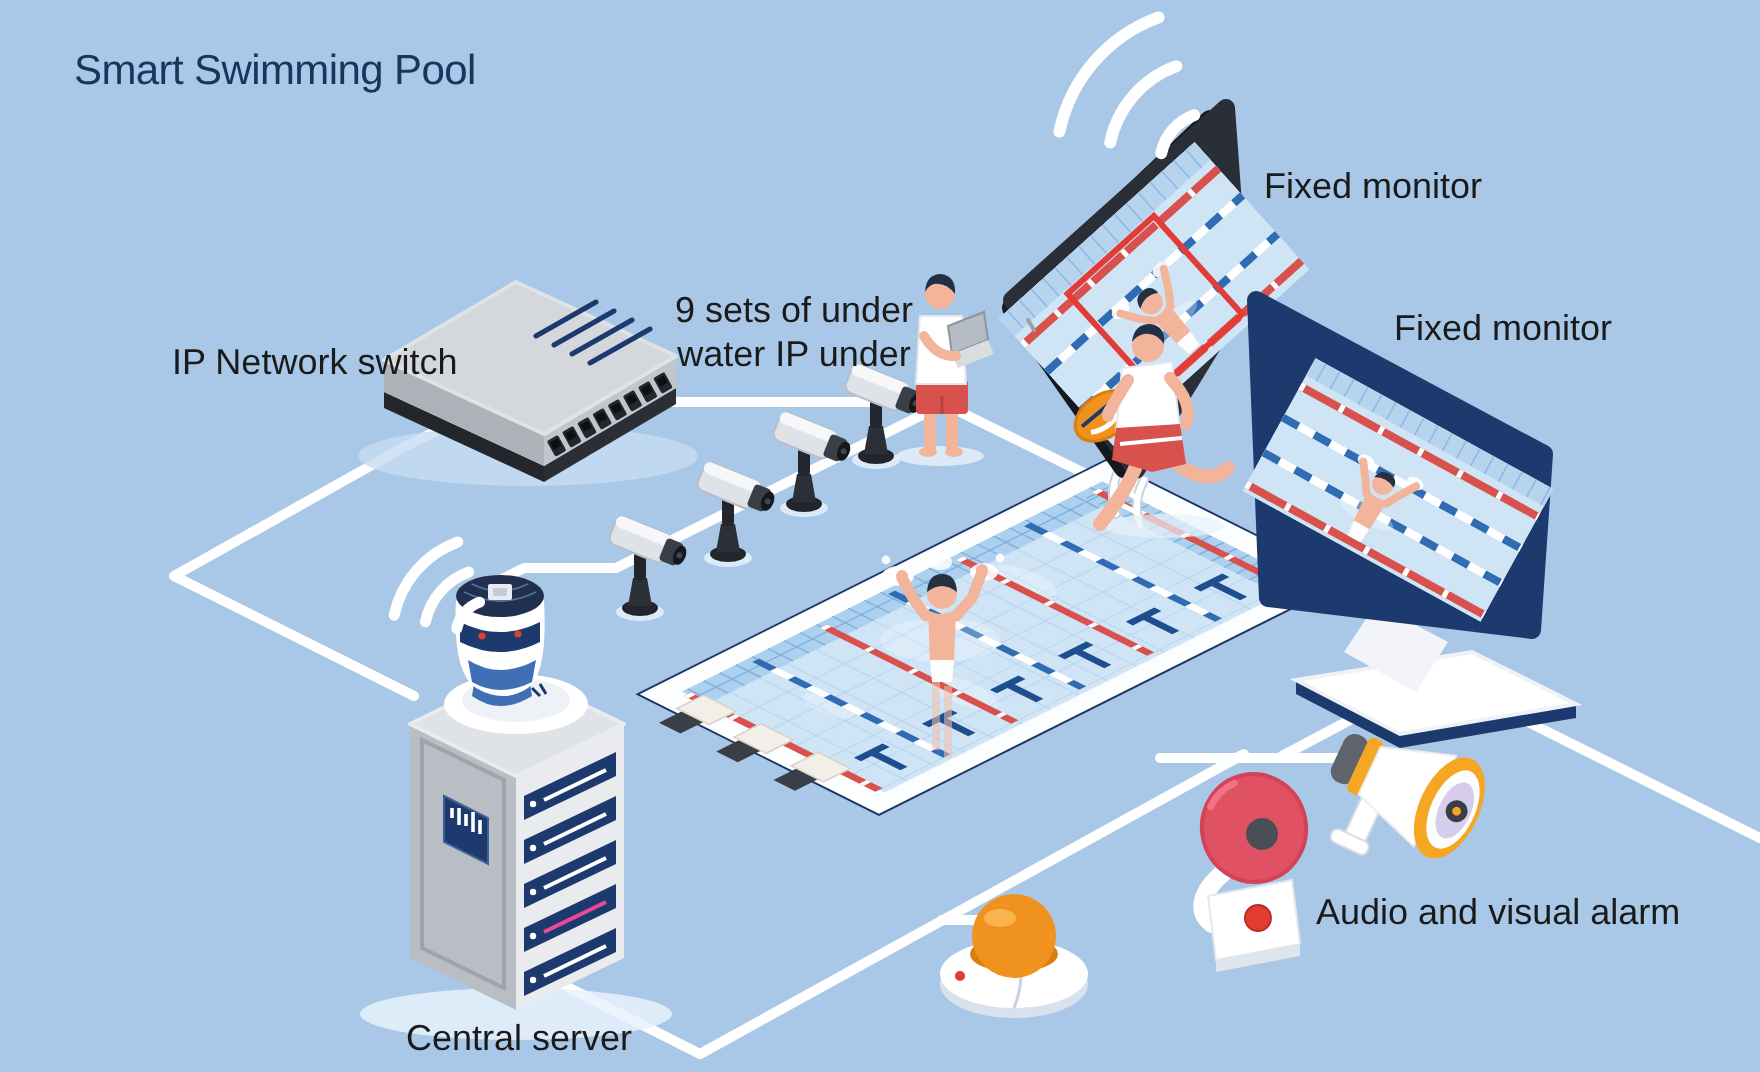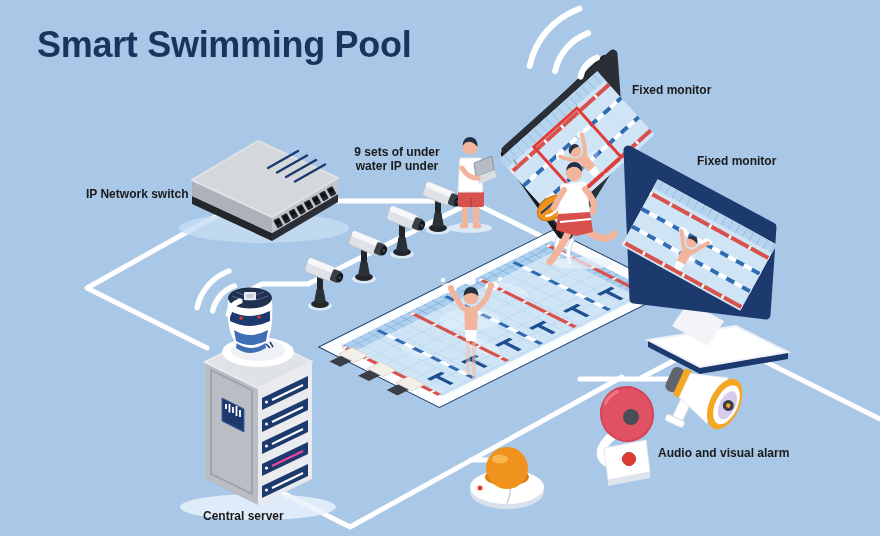--- a/index.html
+++ b/index.html
@@ -4,29 +4,29 @@
 <style>
   html,body{margin:0;padding:0;}
   body{font-family:"Liberation Sans", sans-serif;}
   .stage{
     position:relative;width:880px;height:536px;overflow:hidden;
     background:var(--background,#a9c7e6);
   }
   .stage svg.scene{position:absolute;left:0;top:0;}
   .page-title{
     position:absolute;left:37px;top:24px;
-    font-size:36px;font-weight:700;letter-spacing:-0.3px;
+    font-size:21px;font-weight:400;letter-spacing:-0.3px;
     color:var(--title-color,#17365d);
   }
   .lbl{
-    position:absolute;font-size:12px;font-weight:700;line-height:1.2;
+    position:absolute;font-size:18px;font-weight:400;line-height:1.2;
     color:var(--label-color,#1a1a1a);white-space:nowrap;
   }
   .lbl.multiline{white-space:normal;text-align:center;}
-  #lbl-switch{left:86px;top:171px;margin-top:16px;}
+  #lbl-switch{left:86px;top:171px;}
   #lbl-cameras{left:336px;top:145px;width:122px;}
   #lbl-fixed-tablet{left:632px;top:83px;}
   #lbl-fixed-desktop{left:697px;top:154px;}
   #lbl-server{left:203px;top:509px;width:112px;text-align:left;}
   #lbl-audio{left:658px;top:446px;}
 </style>
 </head>
 <body style="--background: #a9c7e6; --title-color: #17365d; --label-color: #1a1a1a; --line-color: #ffffff; --accent-red: #d8514d; --accent-blue: #2f6cb3; --navy: #1d3a6e; --alarm-orange: #f0921e; --alarm-red: #e05263; --water: #cfe5f6;">
 
 <div class="stage">

